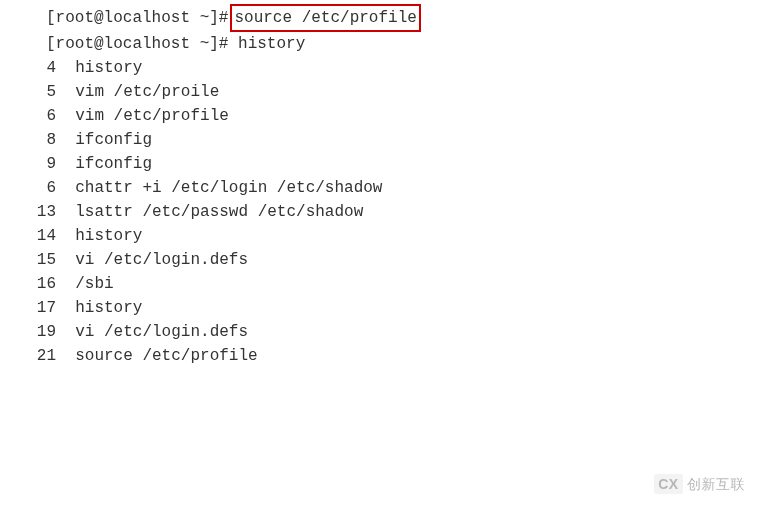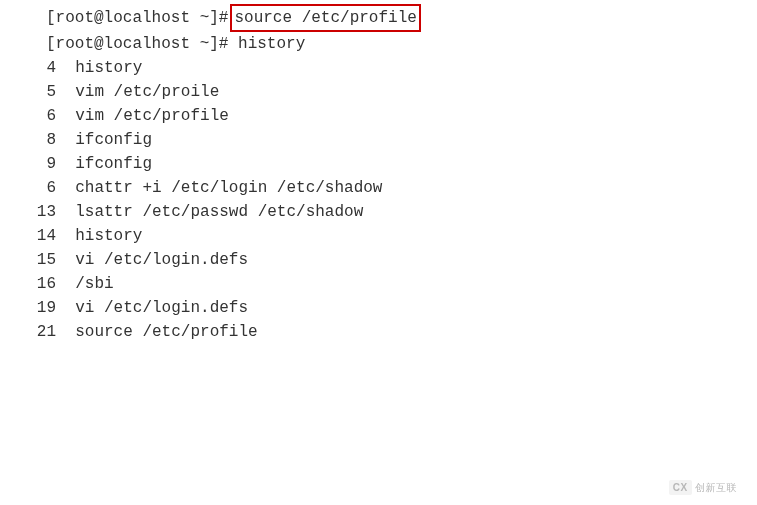--- a/index.html
+++ b/index.html
@@ -35,23 +35,23 @@
     .history-num {
       display: inline-block;
       width: 48px;
       text-align: right;
     }
     .history-cmd {
       display: inline;
     }
     .watermark {
       position: absolute;
-      right: 20px;
+      right: 12px;
       bottom: 10px;
-      font-size: 10px;
+      font-size: 14px;
       color: #999;
       font-family: sans-serif;
       opacity: 0.7;
       letter-spacing: 0.5px;
     }
     .watermark .logo {
       font-weight: bold;
       background: #eee;
       padding: 2px 4px;
       border-radius: 2px;
@@ -66,20 +66,21 @@
     <div class="history-line"><span class="history-num">4</span>  <span class="history-cmd">history</span></div>
     <div class="history-line"><span class="history-num">5</span>  <span class="history-cmd">vim /etc/proile</span></div>
     <div class="history-line"><span class="history-num">6</span>  <span class="history-cmd">vim /etc/profile</span></div>
     <div class="history-line"><span class="history-num">8</span>  <span class="history-cmd">ifconfig</span></div>
     <div class="history-line"><span class="history-num">9</span>  <span class="history-cmd">ifconfig</span></div>
     <div class="history-line"><span class="history-num">6</span>  <span class="history-cmd">chattr +i /etc/login /etc/shadow</span></div>
     <div class="history-line"><span class="history-num">13</span>  <span class="history-cmd">lsattr /etc/passwd /etc/shadow</span></div>
     <div class="history-line"><span class="history-num">14</span>  <span class="history-cmd">history</span></div>
     <div class="history-line"><span class="history-num">15</span>  <span class="history-cmd">vi /etc/login.defs</span></div>
     <div class="history-line"><span class="history-num">16</span>  <span class="history-cmd">/sbi</span></div>
+    <div class="history-line"><span class="history-num">17</span>  <span class="history-cmd">history</span></div>
     <div class="history-line"><span class="history-num">19</span>  <span class="history-cmd">vi /etc/login.defs</span></div>
     <div class="history-line"><span class="history-num">21</span>  <span class="history-cmd">source /etc/profile</span></div>
   </div>
 
 <div class="watermark">
   <span class="logo">CX</span>
   <span>创新互联</span>
 </div>
 
 </body></html>

